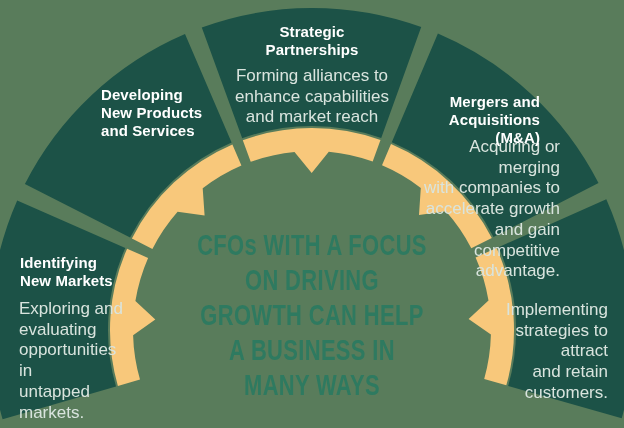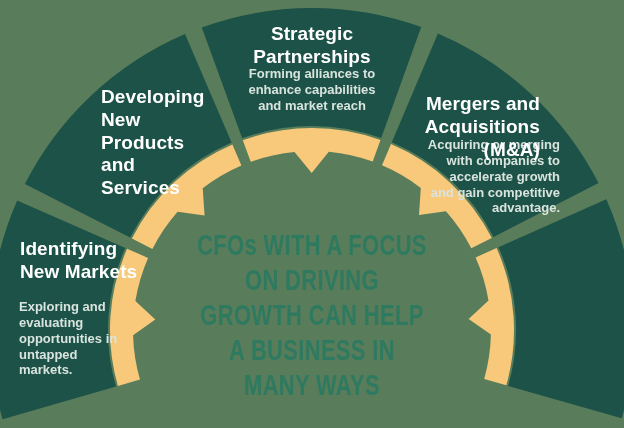--- a/index.html
+++ b/index.html
@@ -8,32 +8,31 @@
     width: 624px;
     height: 428px;
     background: var(--bg, #597c5b);
     overflow: hidden;
     font-family: "Liberation Sans", sans-serif;
   }
   .stage svg { position: absolute; left: 0; top: 0; }
   .label { position: absolute; white-space: pre-line; }
   .heading {
     font-weight: bold;
-    font-size: 19px;
+    font-size: 15px;
     line-height: 1.2;
     color: var(--heading, #ffffff);
     letter-spacing: 0.1px;
   }
   .body {
-    font-size: 13px;
+    font-size: 17px;
     line-height: 1.22;
     color: var(--body, #d9e4de);
-    font-weight: bold;
   }
-  .s1h { left: 20px;  top: 238px; width: 120px; }
+  .s1h { left: 20px;  top: 254px; width: 120px; }
   .s1b { left: 19px;  top: 299px; width: 114px; }
   .s2h { left: 101px; top: 86px;  width: 112px; }
   .s2b { left: 62px;  top: 147px; width: 120px; }
   .s3h { left: 232px; top: 23px;  width: 160px; text-align: center; }
   .s3b { left: 230px; top: 66px;  width: 164px; text-align: center; }
   .s4h { left: 400px; top: 93px;  width: 140px; text-align: right; }
   .s4b { left: 418px; top: 137px; width: 142px; text-align: right; }
   .s5h { left: 489px; top: 254px; width: 120px; text-align: right; }
   .s5b { left: 478px; top: 300px; width: 130px; text-align: right; }
   .center-title {
@@ -88,19 +87,23 @@
 and market reach</div>
 
   <div class="label body s4b">Acquiring or merging
 with companies to
 accelerate growth
 and gain competitive
 advantage.</div>
   <div class="label heading s4h">Mergers and
 Acquisitions (M&amp;A)</div>
 
+  <div class="label body s5b">Implementing
+strategies to attract
+and retain
+customers.</div>
 
   <div class="center-title">CFOs WITH A FOCUS
 ON DRIVING
 GROWTH CAN HELP
 A BUSINESS IN
 MANY WAYS</div>
 </div>
 
 </body></html>

